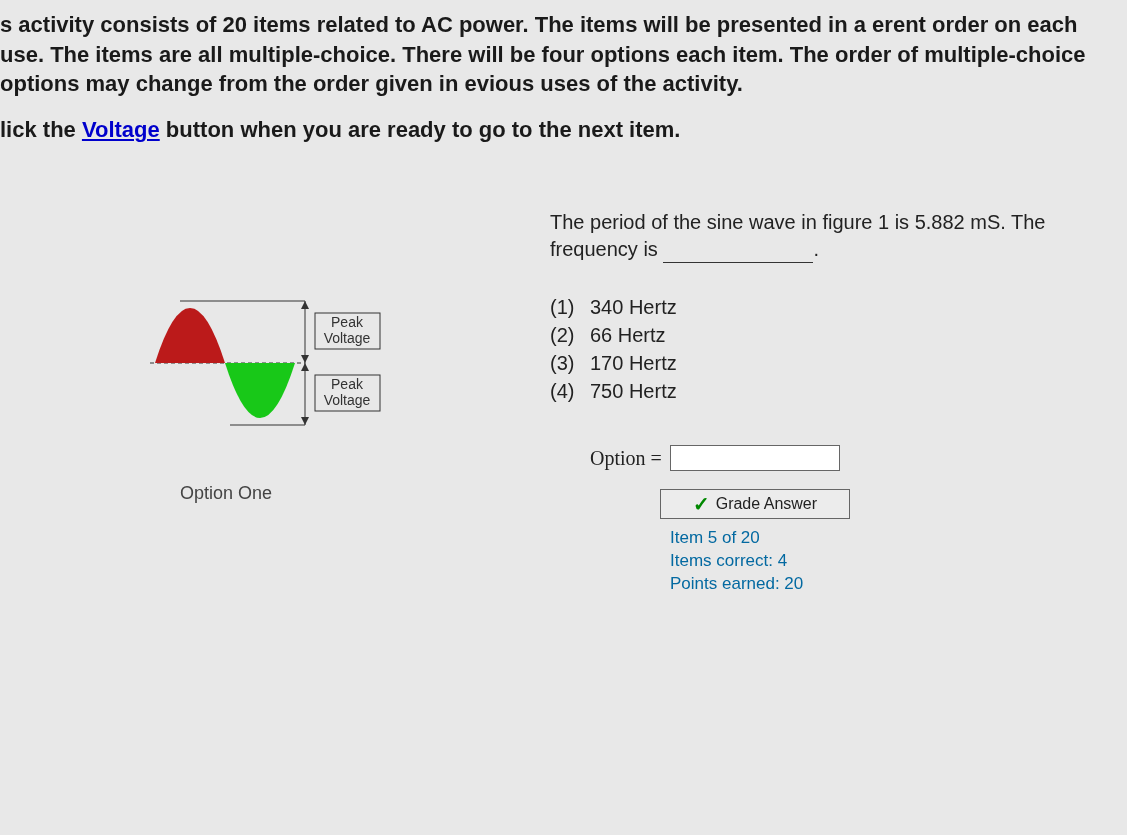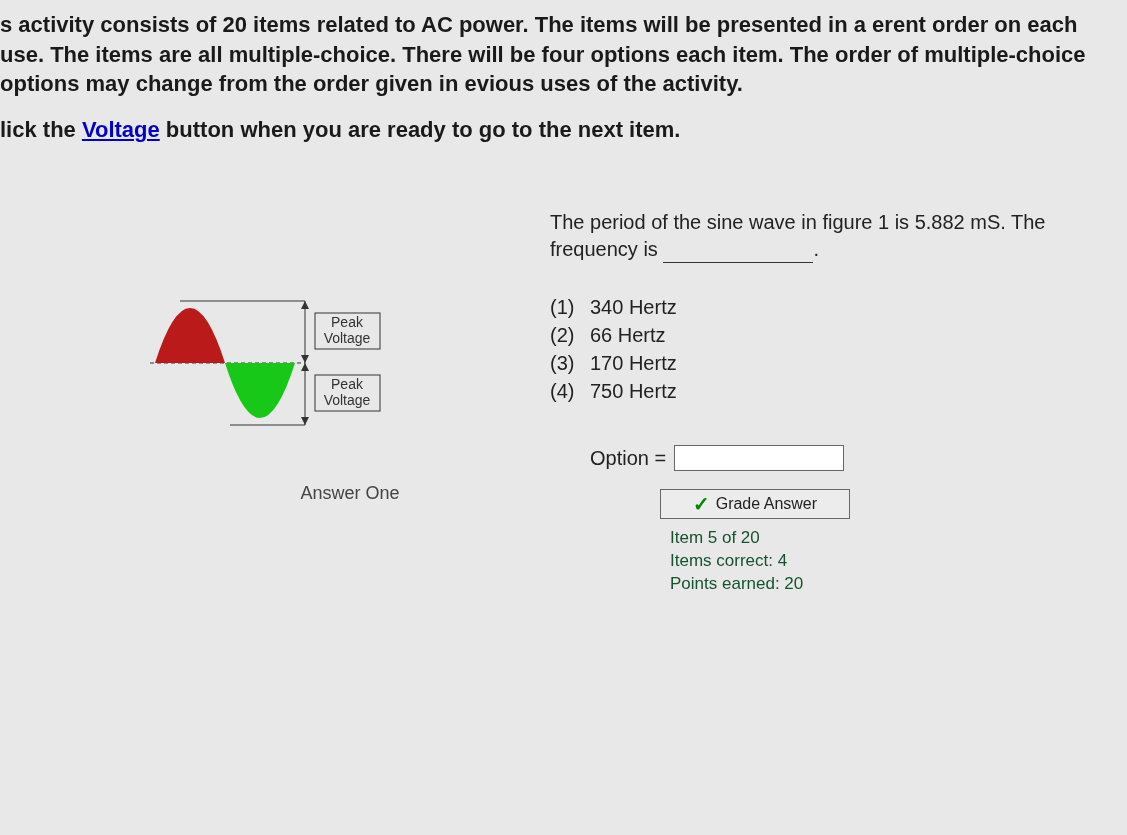--- a/index.html
+++ b/index.html
@@ -43,21 +43,20 @@
       font-weight: bold;
     }
     .main-area {
       display: flex;
       margin-top: 60px;
       padding-left: 120px;
     }
     .figure-col {
       width: 400px;
       padding-top: 80px;
-      text-align: center;
     }
     .figure-svg {
       display: block;
     }
     .figure-caption {
       font-size: 18px;
       color: #444;
       margin-top: 30px;
       margin-left: 60px;
     }
@@ -93,20 +92,21 @@
     .answer-row {
       display: flex;
       align-items: center;
       margin-left: 40px;
       margin-bottom: 18px;
     }
     .answer-label {
       font-size: 20px;
       color: #222;
       margin-right: 8px;
+      font-family: Liberation Serif, serif;
     }
     .answer-input {
       width: 170px;
       height: 26px;
       border: 1px solid #666;
       background: #fff;
       font-size: 16px;
       padding: 2px 4px;
     }
     .grade-button {
@@ -125,21 +125,21 @@
     }
     .grade-button .checkmark {
       color: #008800;
       font-size: 20px;
       font-weight: bold;
       margin-right: 6px;
     }
     .stats {
       margin-left: 120px;
       font-size: 17px;
-      color: #14532d;
+      color: #0369a1;
       line-height: 1.35;
     }
   </style>
 </head>
 <body>
 
 <div class="content">
   <p class="instructions">s activity consists of 20 items related to AC power. The items will be presented in a erent order on each use. The items are all multiple-choice. There will be four options each item. The order of multiple-choice options may change from the order given in evious uses of the activity.</p>
 
 
@@ -170,21 +170,21 @@
         <polygon points="185,142 181,134 189,134" fill="#333"></polygon>
 
         <rect x="195" y="30" width="65" height="36" fill="none" stroke="#333" stroke-width="1"></rect>
         <text x="227" y="44" text-anchor="middle" font-size="14" fill="#333">Peak</text>
         <text x="227" y="60" text-anchor="middle" font-size="14" fill="#333">Voltage</text>
 
         <rect x="195" y="92" width="65" height="36" fill="none" stroke="#333" stroke-width="1"></rect>
         <text x="227" y="106" text-anchor="middle" font-size="14" fill="#333">Peak</text>
         <text x="227" y="122" text-anchor="middle" font-size="14" fill="#333">Voltage</text>
       </svg>
-      <div class="figure-caption">Answer One</div>
+      <div class="figure-caption">Option One</div>
     </div>
 
     <div class="question-col">
       <p class="question-text">
         <span>The period of the sine wave in figure 1 is 5.882 mS. The frequency is </span><span class="blank-line"></span><span>.</span>
       </p>
 
       <div class="options-list">
         <div class="option-row">
           <span class="option-num">(1)</span>

